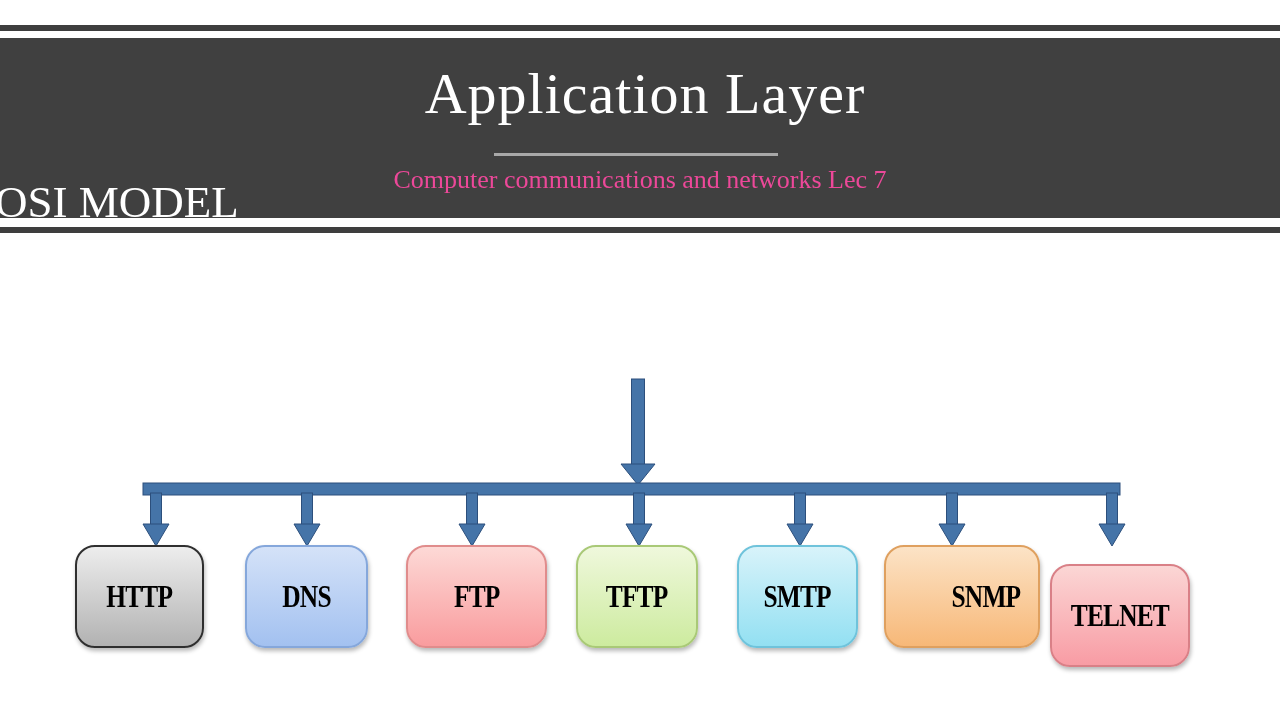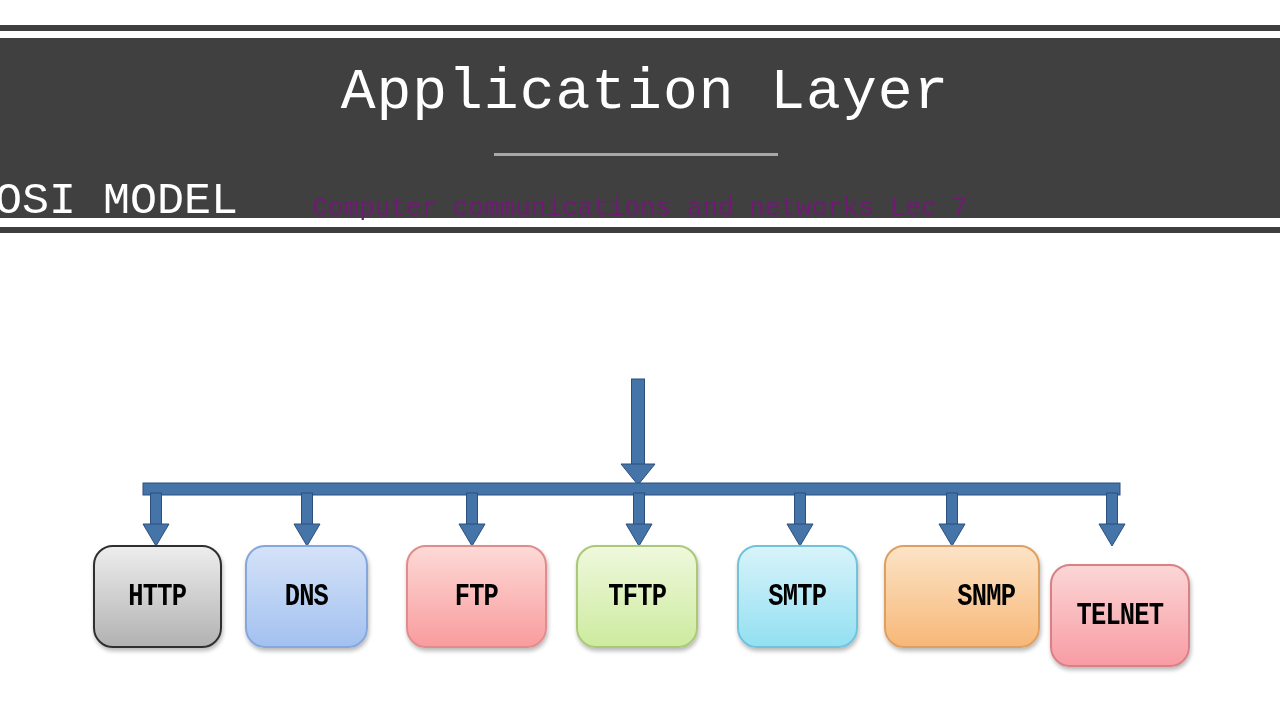--- a/index.html
+++ b/index.html
@@ -1,18 +1,18 @@
 <!DOCTYPE html>
 <html><head>
 <meta charset="utf-8">
 <style>
   html,body{margin:0;padding:0;background:#fff;}
   #slide{
     position:relative;width:1280px;height:720px;overflow:hidden;
-    background:#ffffff;font-family:Liberation Mono, monospace;
+    background:#ffffff;font-family:Liberation Serif, serif;
   }
   
   .rule{position:absolute;left:0;width:1280px;background:#3e3e3e;}
   #rule-top{top:25px;height:6px;}
   #rule-bottom{top:227px;height:6px;}
   #band{position:absolute;left:0;top:38px;width:1280px;height:180px;background:#404040;}
   #title{
     position:absolute;left:0;top:60px;width:1290px;text-align:center;
     color:#ffffff;font-size:58px;font-weight:400;letter-spacing:1px;
   }
@@ -45,40 +45,40 @@
     position:absolute;top:545px;height:103px;border-radius:20px;
     box-sizing:border-box;border-width:2px;border-style:solid;
     display:flex;align-items:center;justify-content:center;
     box-shadow:1px 3px 4px rgba(0,0,0,0.28);
   }
   .node .node-label{
     color:#000;font-size:31px;font-weight:700;white-space:nowrap;
     transform:scaleX(0.82);letter-spacing:-1px;
   }
   
-  .node:nth-child(1){left:75px;width:129px;margin-left:18px;}
+  .node:nth-child(1){left:75px;width:129px;}
   .node:nth-child(2){left:245px;width:123px;}
   .node:nth-child(3){left:406px;width:141px;}
   .node:nth-child(4){left:576px;width:122px;}
   .node:nth-child(5){left:737px;width:121px;}
   .node:nth-child(6){left:884px;width:156px;padding-left:48px;}
   .node:nth-child(7){left:1050px;width:140px;}
 </style>
 </head>
 <body>
 
 <div id="slide">
 
   <div id="rule-top" class="rule"></div>
   <div id="band" style="background: rgb(64, 64, 64);"></div>
   <div id="rule-bottom" class="rule"></div>
 
   <div id="title" style="color: rgb(255, 255, 255);">Application Layer</div>
   <div id="title-underline"></div>
-  <div id="subtitle" style="color: #701a75; margin-top: 28px;">Computer communications and networks Lec 7</div>
+  <div id="subtitle" style="color: #ec4899;">Computer communications and networks Lec 7</div>
   <div id="osi-label">OSI MODEL</div>
 
 
   <svg id="connectors" width="1280" height="720" viewBox="0 0 1280 720">
 
     <g>
       <rect class="con" x="631.5" y="379" width="13" height="87" style="fill: rgb(69, 116, 168); stroke: rgb(44, 79, 124);"></rect>
       <polygon class="con" points="621,464 655,464 638,485" style="fill: rgb(69, 116, 168); stroke: rgb(44, 79, 124);"></polygon>
     </g>
 

